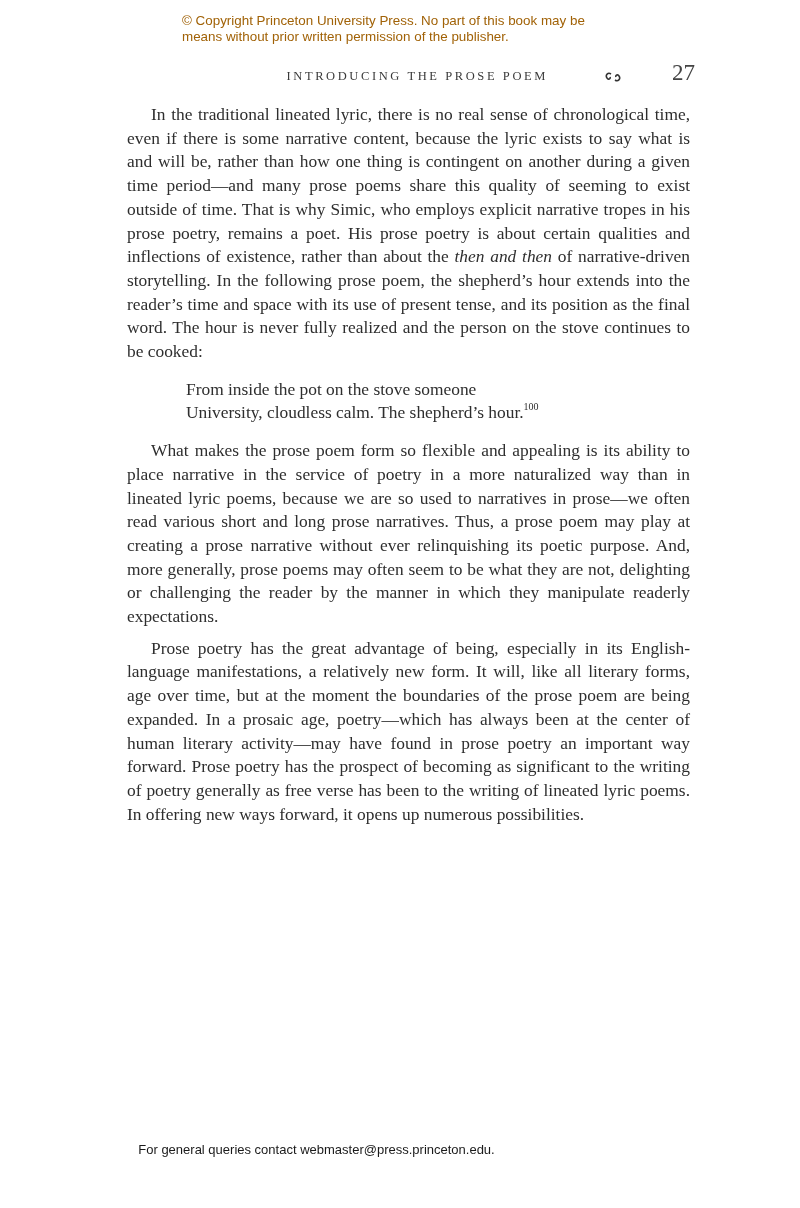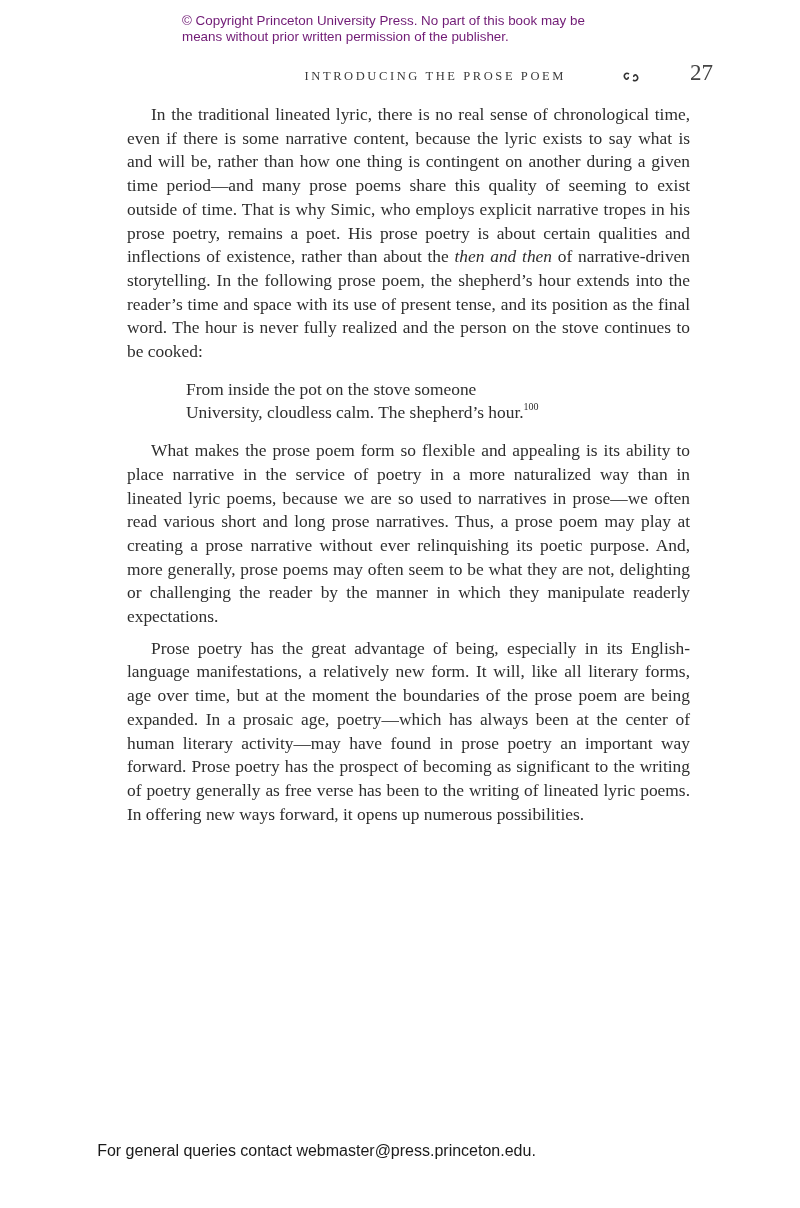--- a/index.html
+++ b/index.html
@@ -15,26 +15,26 @@
       color: #2b2b2b;
     }
     .copyright {
       position: absolute;
       left: 182px;
       top: 13px;
       width: 470px;
       font-family: "Liberation Sans", sans-serif;
       font-size: 13.4px;
       line-height: 16px;
-      color: #701a75;
+      color: #a16207;
     }
     .copyright .line { display: block; white-space: nowrap; }
     .running-head {
       position: absolute;
-      right: 87px;
+      right: 105px;
       top: 60px;
       font-family: "Liberation Serif", serif;
       font-size: 12.5px;
       letter-spacing: 2.6px;
       color: #3a3a3a;
       white-space: nowrap;
       display: flex;
       align-items: baseline;
       gap: 37px;
     }
@@ -79,21 +79,21 @@
       line-height: 0;
     }
     em { font-style: italic; }
     .footer {
       position: absolute;
       left: 0;
       width: 633px;
       top: 1142px;
       text-align: center;
       font-family: "Liberation Sans", sans-serif;
-      font-size: 16px;
+      font-size: 13px;
       color: #1a1a1a;
     }
   </style>
 </head>
 <body>
 
 <div class="copyright">
   <span class="line">© Copyright Princeton University Press. No part of this book may be</span>
   <span class="line">means without prior written permission of the publisher.</span>
 </div>

